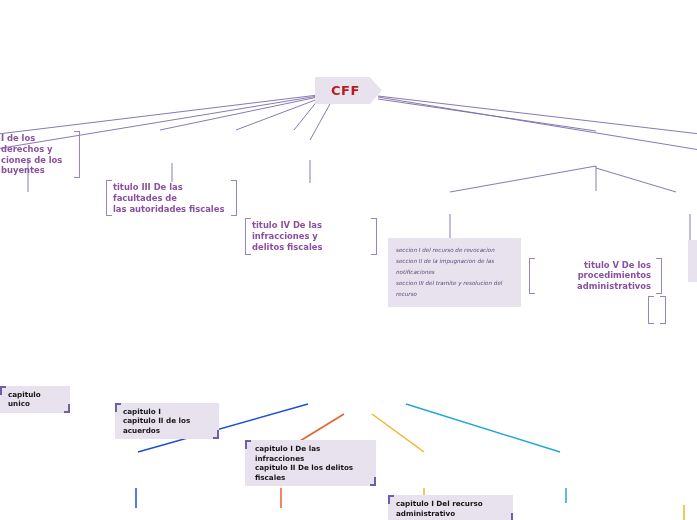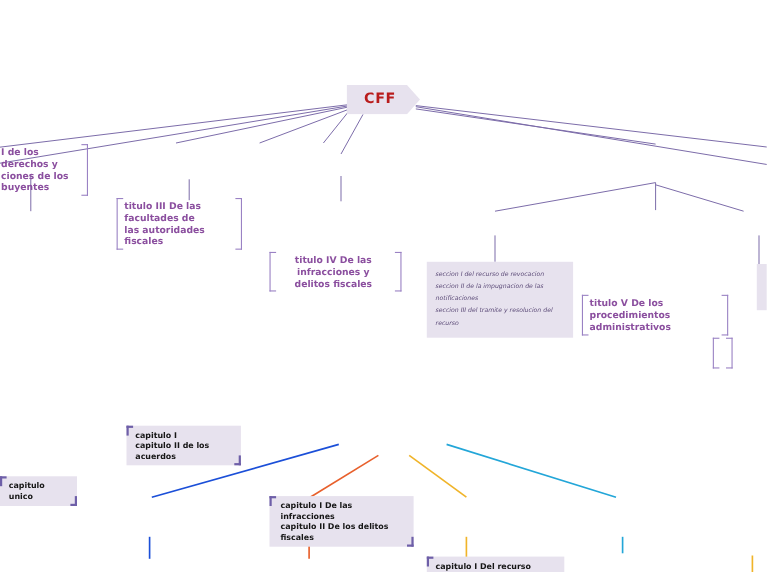--- a/index.html
+++ b/index.html
@@ -150,36 +150,36 @@
   </svg>
 
   <div class="node root" style="left:315px; top:77px;">
     <span>CFF</span>
   </div>
 
   <div class="node brk" style="left:-6px; top:130px; width:86px;">I de  los derechos y
 ciones de los
 buyentes</div>
 
-  <div class="node brk" style="left:106px; top:130px; width:114px;">titulo III De las facultades de
+  <div class="node brk" style="left:106px; top:130px; width:131px;">titulo III De las facultades de
 las autoridades fiscales</div>
 
-  <div class="node brk" style="left:245px; top:130px; width:120px;text-align:center;">titulo IV De las infracciones y
+  <div class="node brk" style="left:245px; top:130px; width:132px;">titulo IV De las infracciones y
 delitos fiscales</div>
 
-  <div class="node brk" style="left:529px; top:131px; width:133px;">titulo V De los
+  <div class="node brk" style="left:529px; top:131px; width:133px;text-align:right;">titulo V De los
 procedimientos
 administrativos</div>
 
   <div class="node brk" style="left:648px; top:131px; width:14px; height:30px;"></div>
 
+  <div class="node box" style="left:0px; top:192px; width:70px;">capitulo unico</div>
+
   <div class="node box" style="left:115px; top:182px; width:104px;">capitulo I
 capitulo II de los acuerdos</div>
-
-  <div class="node box" style="left:0px; top:192px; width:70px;">capitulo unico</div>
 
   <div class="node box" style="left:245px; top:183px; width:131px;padding-left:10px;">capitulo I De las infracciones
 capitulo II De los delitos fiscales</div>
 
   <div class="node box" style="left:388px; top:192px; width:125px;">capitulo I Del recurso
 administrativo</div>
 
   <div class="node note" style="left:388px; top:238px; width:133px;">seccion I del recurso de revocacion
 seccion II de la impugnacion de las
 notificaciones

